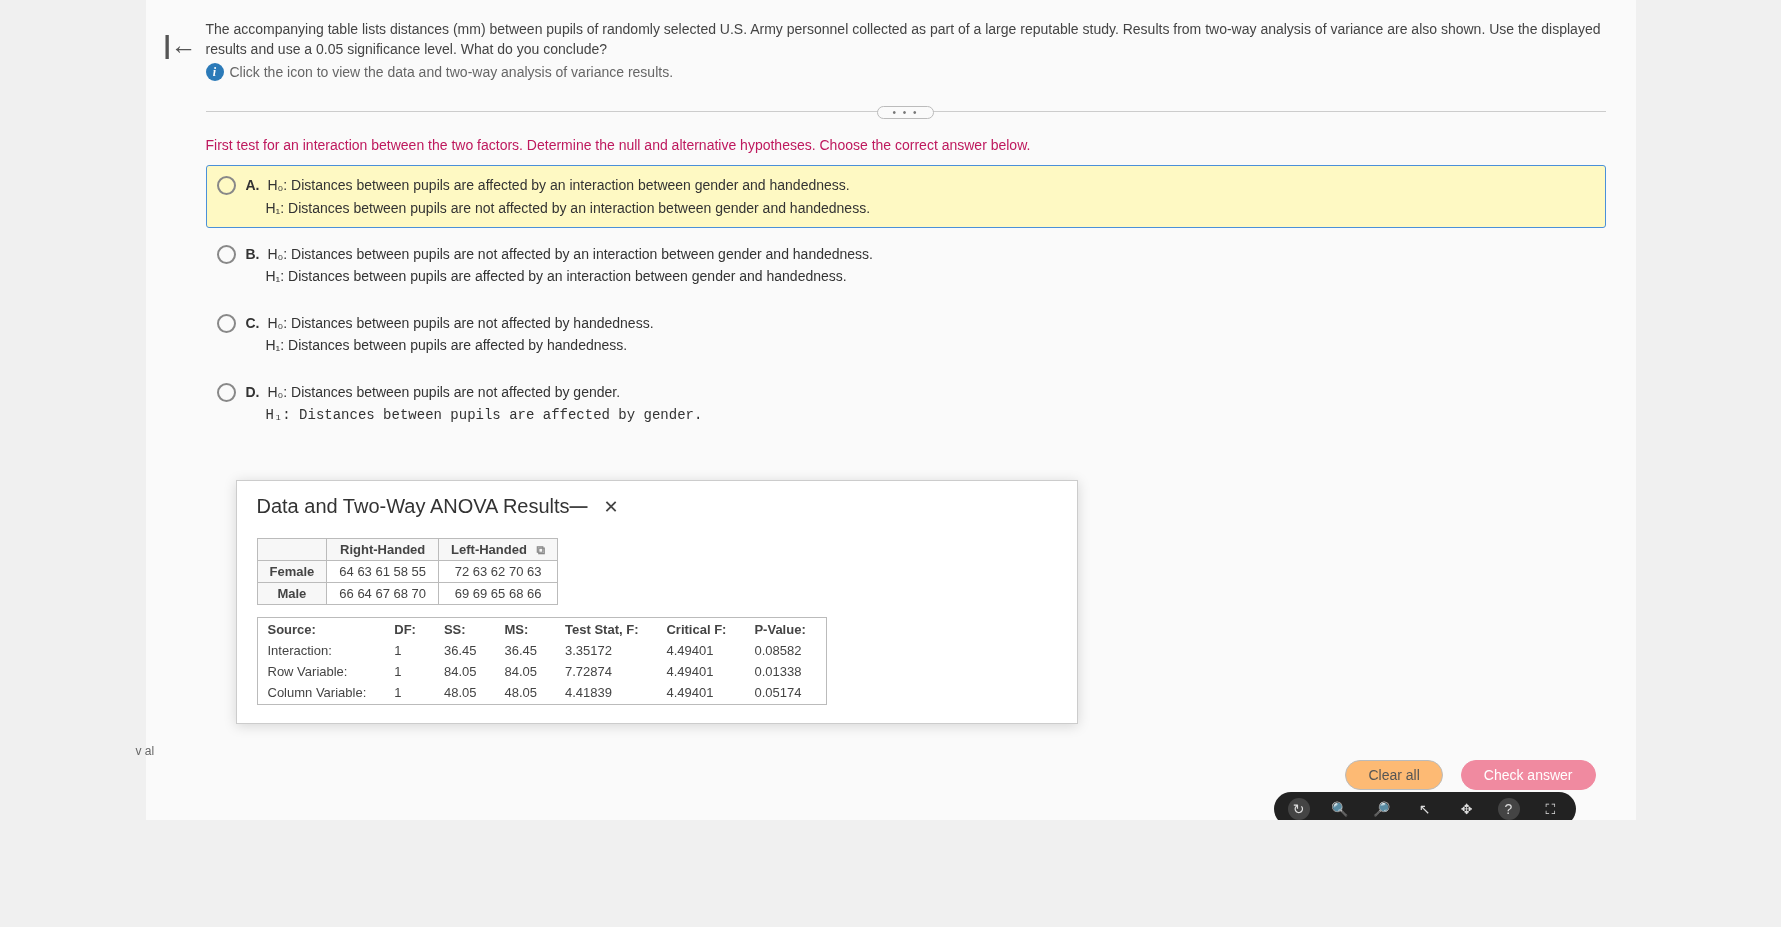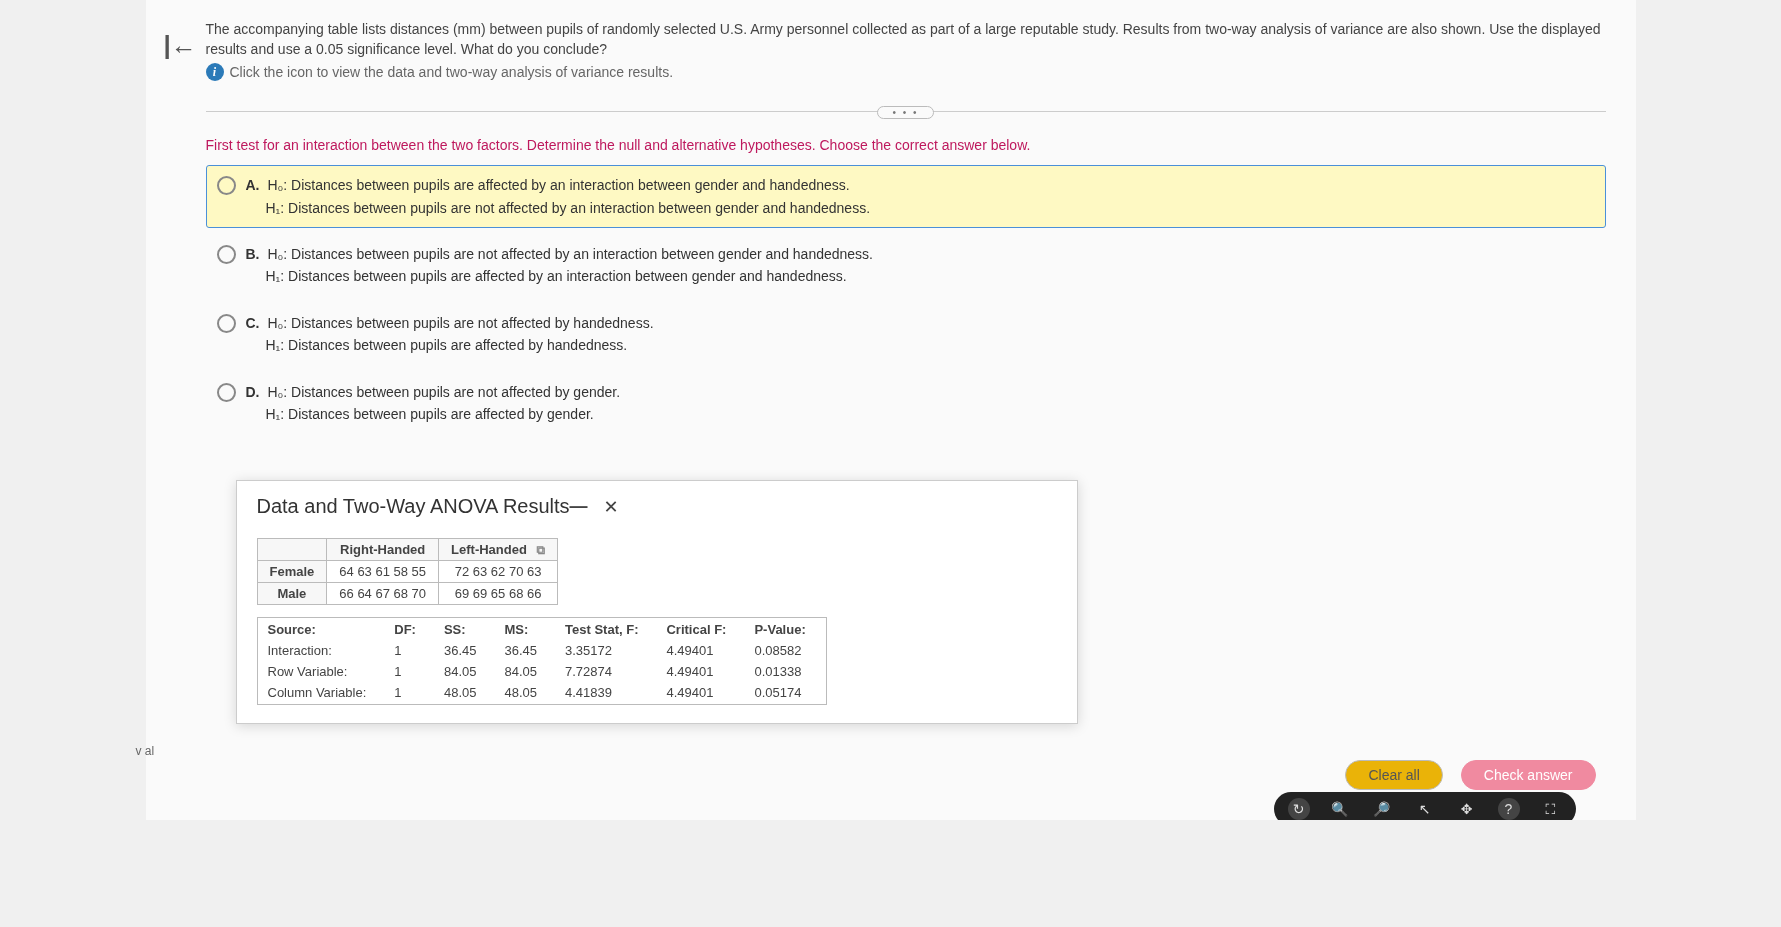--- a/index.html
+++ b/index.html
@@ -169,21 +169,21 @@
   right: 40px;
   bottom: 30px;
   display: flex;
   gap: 18px;
   align-items: center;
 }
 .btn {
   border: 1px solid #bbb;
   border-radius: 18px;
   padding: 6px 22px;
-  background: #eab308;
+  background: #fdba74;
   color: #555;
   font-size: 14px;
   cursor: pointer;
 }
 .btn.primary {
   background: #f08aa0;
   color: #fff;
   border-color: #f08aa0;
 }
 .side-label {
@@ -263,21 +263,21 @@
       <span>H₀: Distances between pupils are not affected by handedness.</span><br>
       <span style="margin-left:20px;">H₁: Distances between pupils are affected by handedness.</span>
     </div>
   </div>
 
   <div class="option-box">
     <div class="radio"></div>
     <div class="hyp-lines">
       <span class="opt-letter">D.</span>
       <span>H₀: Distances between pupils are not affected by gender.</span><br>
-      <span style="margin-left:20px;">H₁: Distances between pupils are affected by gender.</span>
+      <span style="margin-left:20px;font-family:Liberation Mono, monospace;">H₁: Distances between pupils are affected by gender.</span>
     </div>
   </div>
 
   <div class="modal">
     <div class="modal-header">
       <div class="modal-title">Data and Two-Way ANOVA Results</div>
       <div class="modal-ctrls">
         <span style="font-weight:bold;">—</span>
         <span>✕</span>
       </div>

